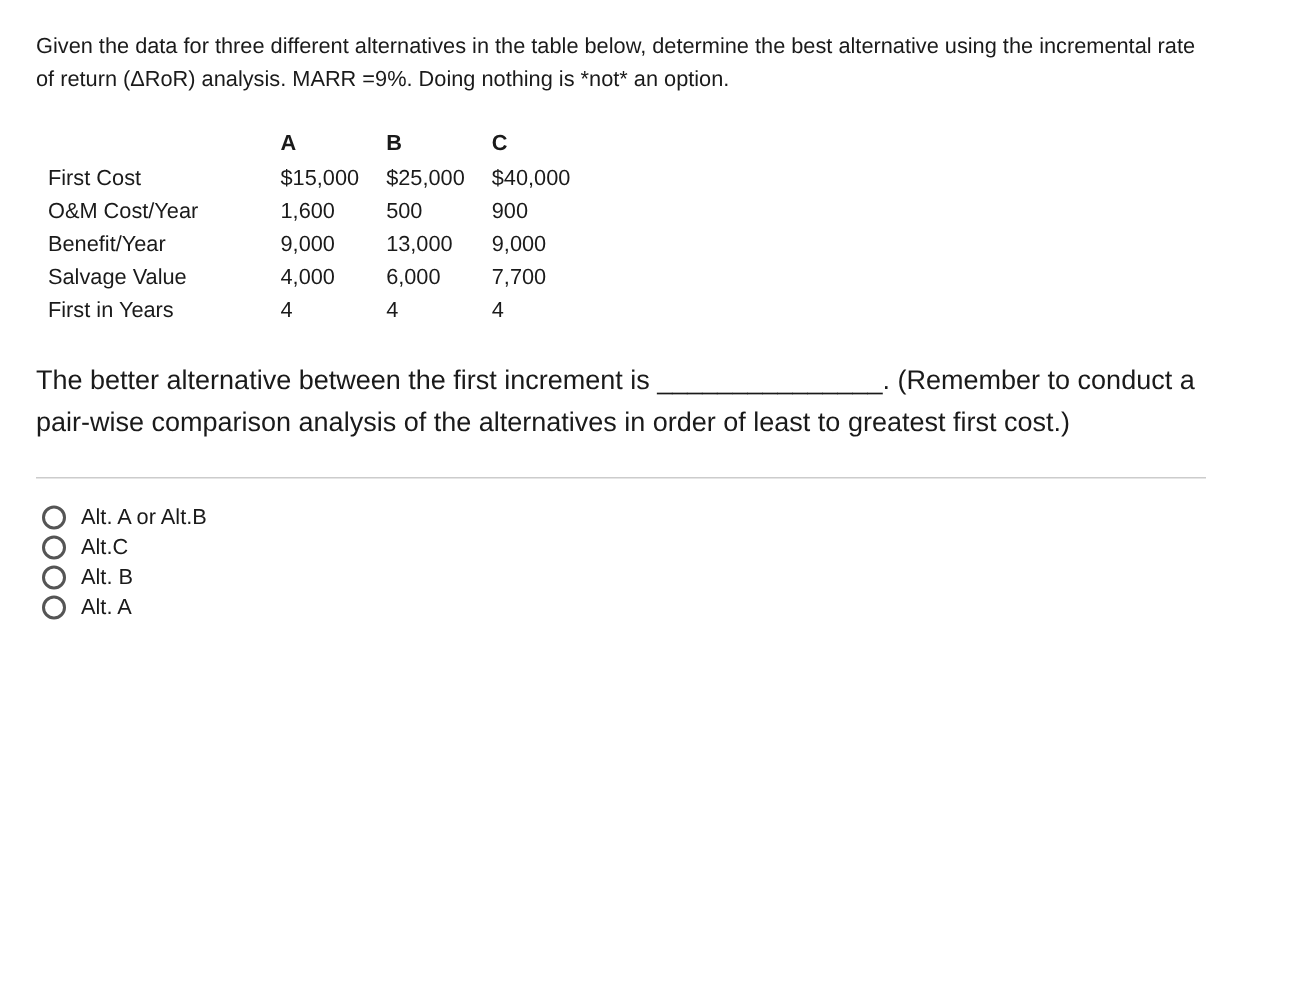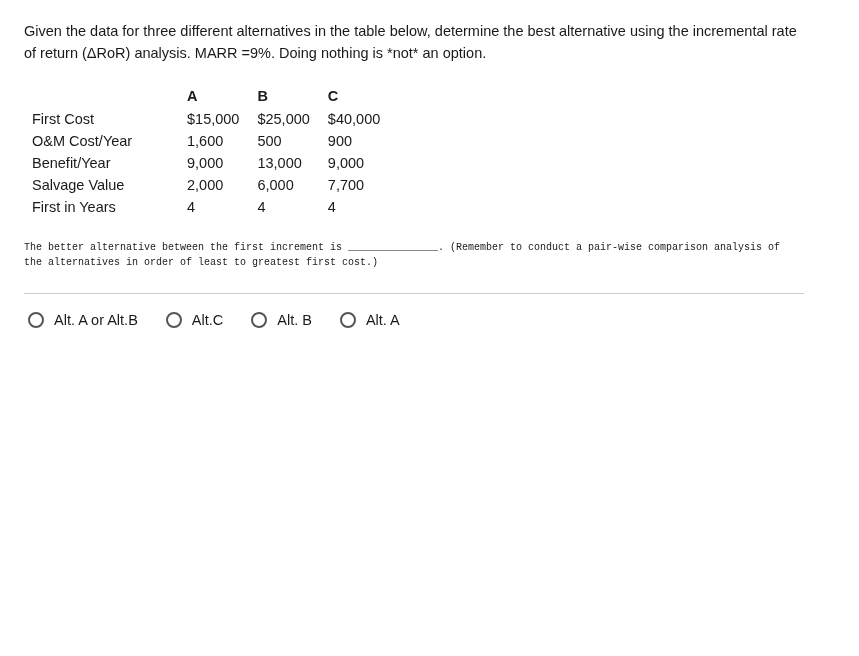--- a/index.html
+++ b/index.html
@@ -49,38 +49,37 @@
       font-weight: bold;
       padding-bottom: 4px;
       padding-left: 0;
     }
 
     .col-header td:first-child {
       visibility: hidden;
     }
 
     .question-text {
-      font-size: 10px;
+      font-size: 18px;
       line-height: 1.55;
       margin-bottom: 22px;
       max-width: 780px;
-      font-family: Liberation Mono, monospace;
     }
 
     .divider {
       border: none;
       border-top: 1px solid #cccccc;
       margin: 18px 0 18px 0;
       max-width: 780px;
     }
 
     .options-section {
       display: flex;
-      flex-direction: row;
-      gap: 28px;
+      flex-direction: column;
+      gap: 4px;
       margin-left: 4px;
     }
 
     .radio-option {
       display: flex;
       align-items: center;
       gap: 10px;
       cursor: pointer;
     }
 
@@ -126,21 +125,21 @@
       <td>900</td>
     </tr>
     <tr class="table-row">
       <td>Benefit/Year</td>
       <td>9,000</td>
       <td>13,000</td>
       <td>9,000</td>
     </tr>
     <tr class="table-row">
       <td>Salvage Value</td>
-      <td>2,000</td>
+      <td>4,000</td>
       <td>6,000</td>
       <td>7,700</td>
     </tr>
     <tr class="table-row">
       <td>First in Years</td>
       <td>4</td>
       <td>4</td>
       <td>4</td>
     </tr>
   </tbody>

